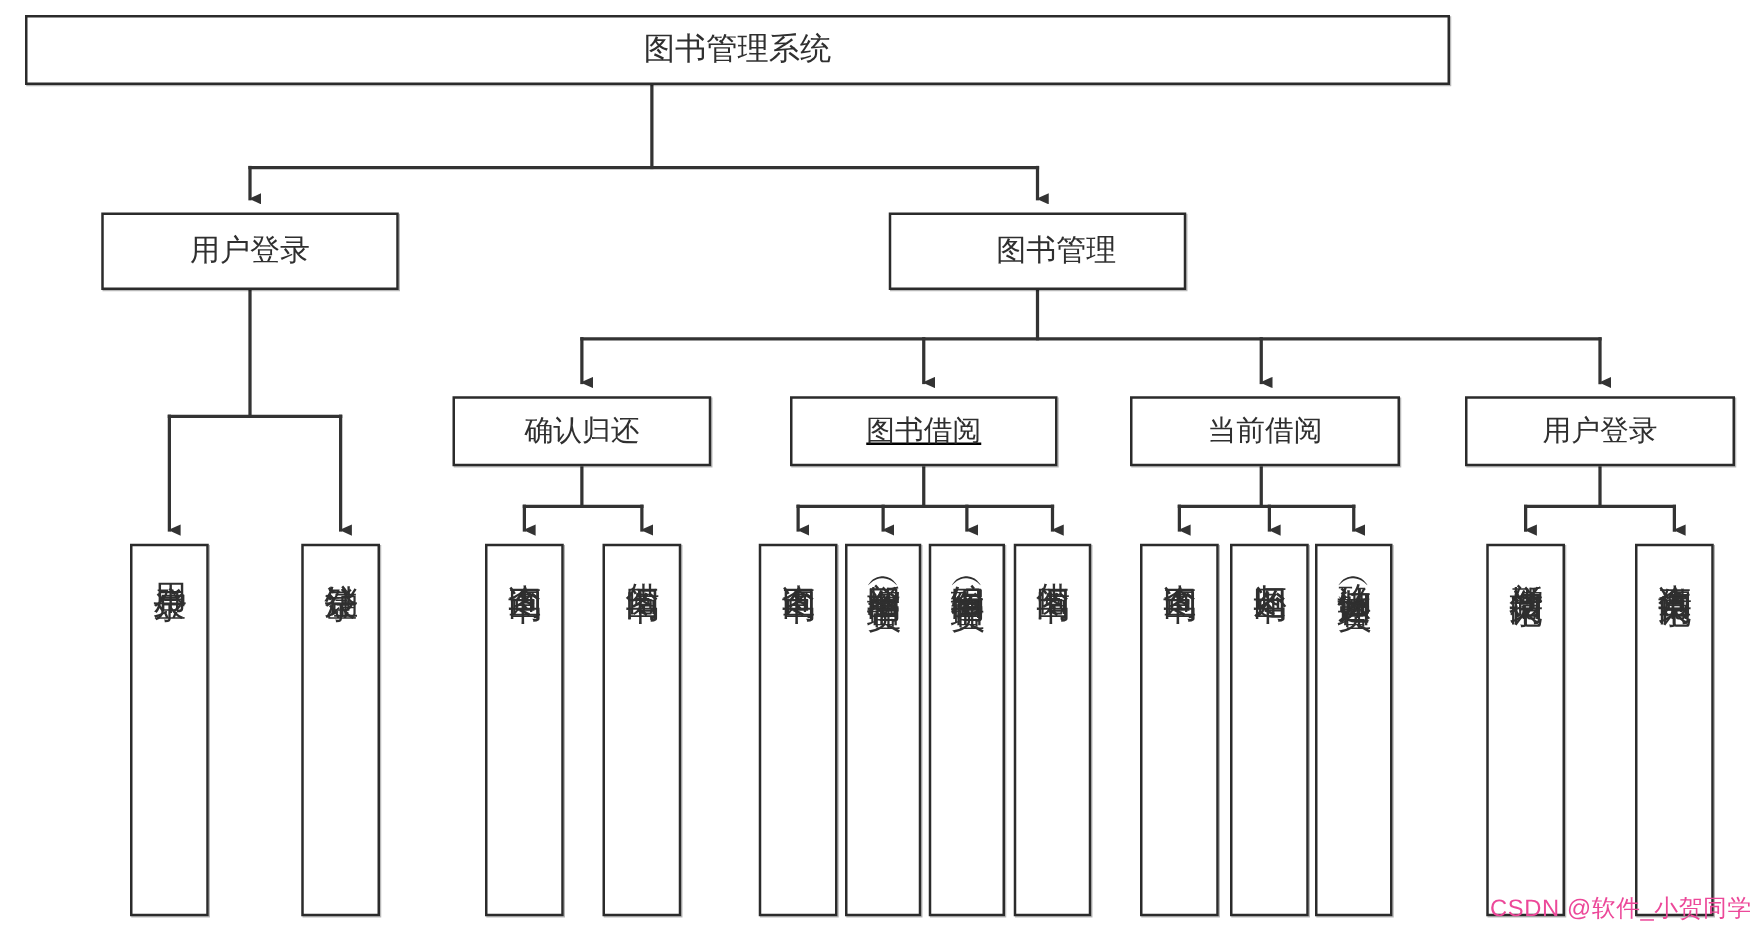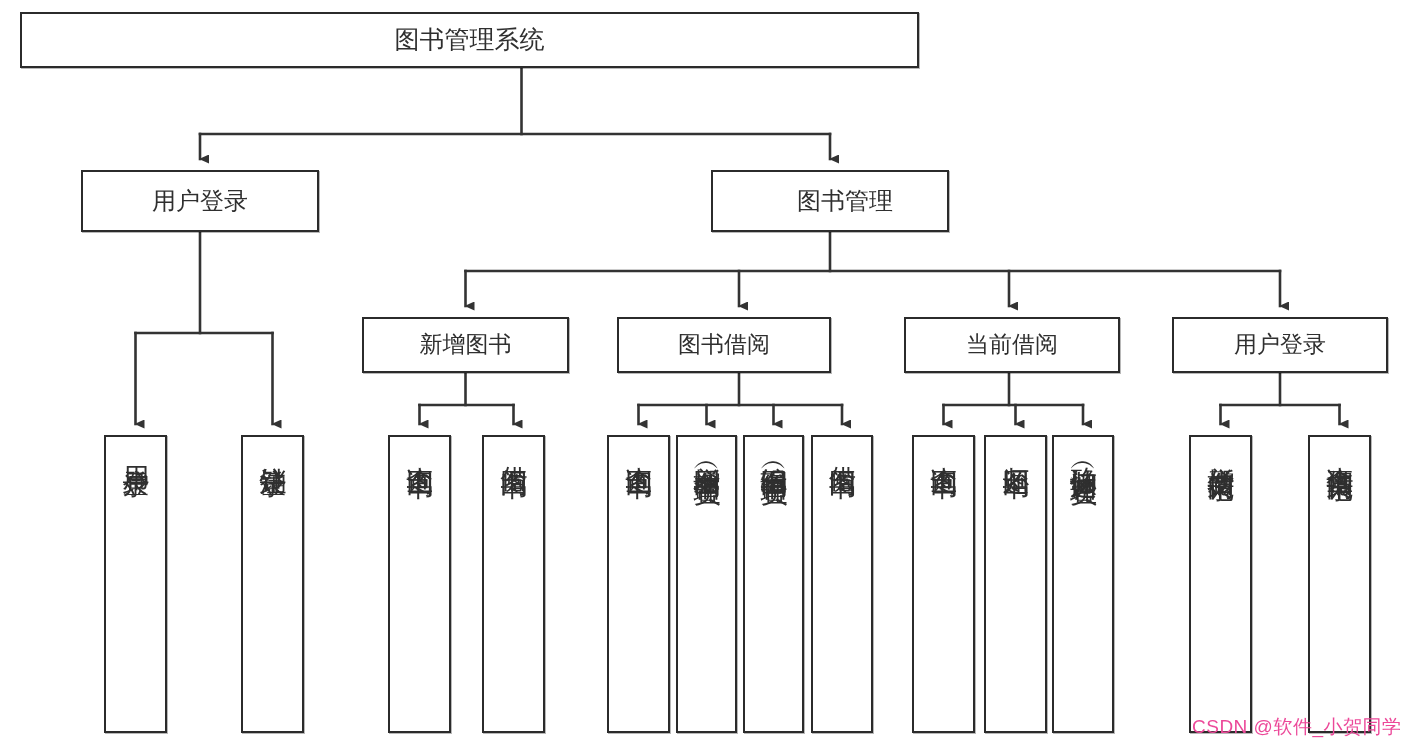--- a/index.html
+++ b/index.html
@@ -93,33 +93,33 @@
         <line x1="1015.5" y1="405" x2="1015.5" y2="424" marker-end="url(#arrowhead)"></line>
         <line x1="1083" y1="405" x2="1083" y2="424" marker-end="url(#arrowhead)"></line>
         <line x1="1280" y1="373" x2="1280" y2="405"></line>
         <line x1="1220.5" y1="405" x2="1339.5" y2="405"></line>
         <line x1="1220.5" y1="405" x2="1220.5" y2="424" marker-end="url(#arrowhead)"></line>
         <line x1="1339.5" y1="405" x2="1339.5" y2="424" marker-end="url(#arrowhead)"></line>
       </g>
   </svg>
 
   <div id="nodes-layer">
-      <div class="node-box lvl-root" style="left: 20px; top: 12px; width: 899px; height: 56px;">
+      <div class="node-box lvl-root" style="left: 20px; top: 12px; width: 1140px; height: 56px;">
         <span class="node-label">图书管理系统</span>
       </div>
       <div class="node-box lvl-1" style="left: 81px; top: 170px; width: 238px; height: 62px;">
         <span class="node-label">用户登录</span>
       </div>
       <div class="node-box lvl-1" style="left: 711px; top: 170px; width: 238px; height: 62px; padding-left: 30px;">
         <span class="node-label">图书管理</span>
       </div>
       <div class="node-box lvl-2" style="left: 362px; top: 317px; width: 207px; height: 56px;">
-        <span class="node-label">新增图书</span>
+        <span class="node-label">确认归还</span>
       </div>
-      <div class="node-box lvl-2" style="left: 617px; top: 317px; width: 214px; height: 56px;">
+      <div class="node-box lvl-2" style="left: 632px; top: 317px; width: 214px; height: 56px; text-decoration: underline;">
         <span class="node-label">图书借阅</span>
       </div>
       <div class="node-box lvl-2" style="left: 904px; top: 317px; width: 216px; height: 56px;">
         <span class="node-label">当前借阅</span>
       </div>
       <div class="node-box lvl-2" style="left: 1172px; top: 317px; width: 216px; height: 56px;">
         <span class="node-label">用户登录</span>
       </div>
       <div class="node-box lvl-leaf" style="left: 104px; top: 435px; width: 63px; height: 298px;">
         <span class="node-label">用户登录</span>

